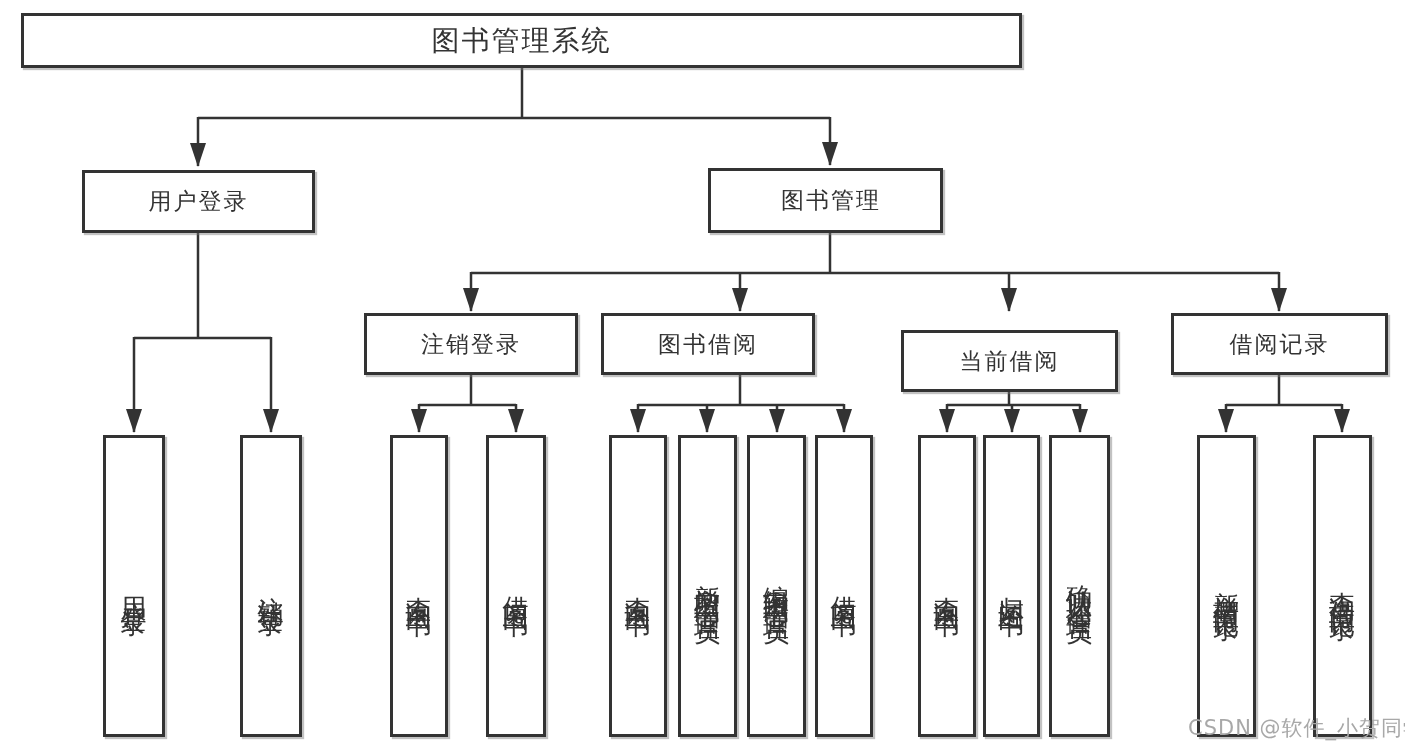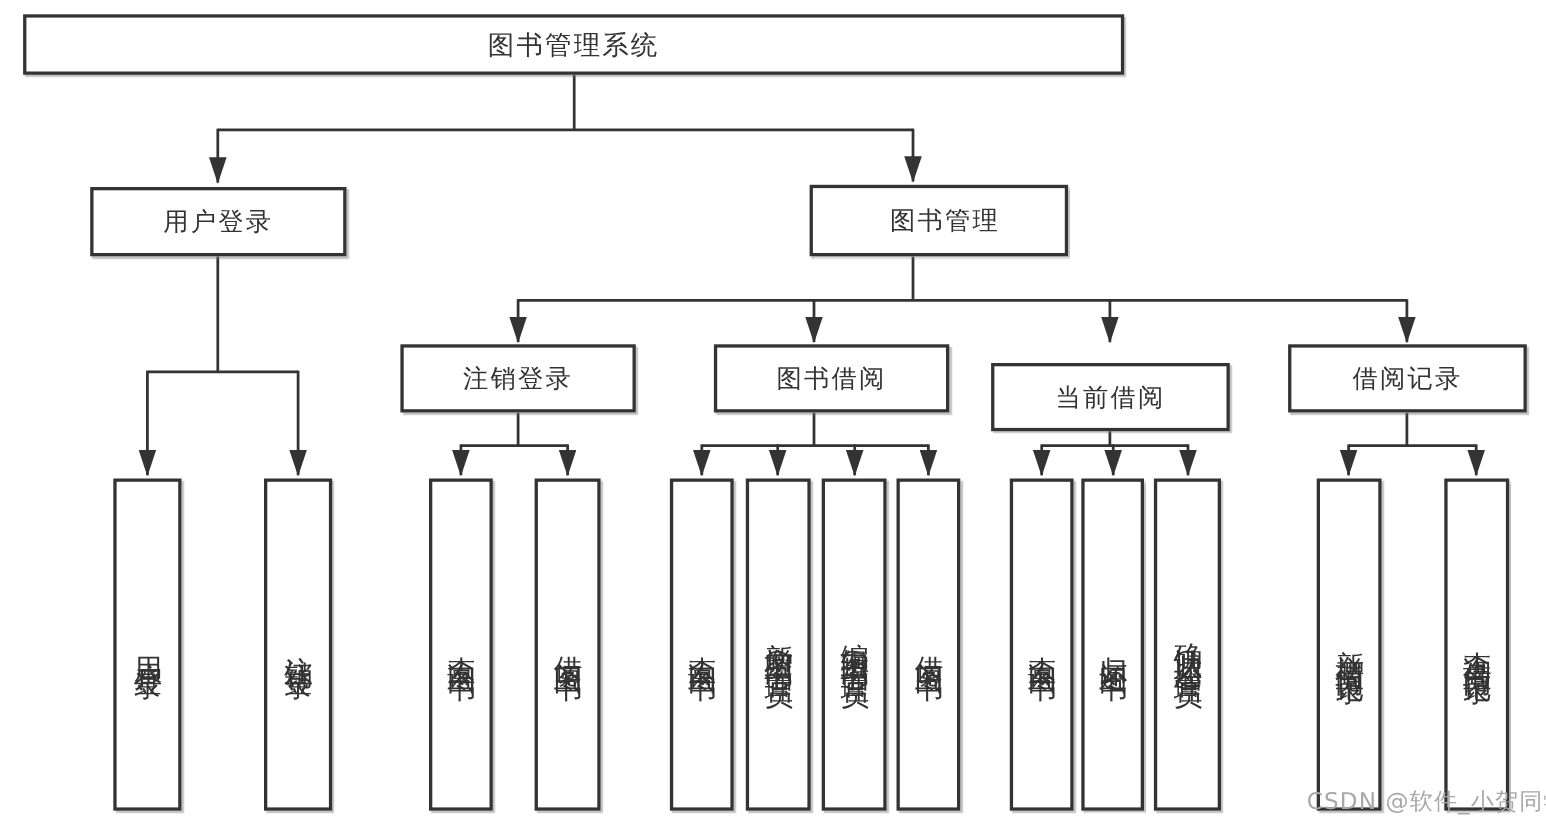--- a/index.html
+++ b/index.html
@@ -36,21 +36,21 @@
     z-index: 2;
     color: #333333;
   }
   .h-box .label {
     font-size: 23px;
     letter-spacing: 2px;
     color: #333333;
     white-space: nowrap;
   }
   .root-box .label {
-    font-size: 24px;
+    font-size: 28px;
   }
   .v-box { top: 435px; height: 302px; }
   .v-box .label {
     writing-mode: vertical-rl;
     text-orientation: mixed;
     font-size: 26px;
     letter-spacing: 5px;
     color: #333333;
     line-height: 1;
   }
@@ -120,28 +120,28 @@
     </g>
   </svg>
 
   <div class="box h-box root-box" style="left:21px; top:13px; width:1001px; height:55px;">
     <span class="label">图书管理系统</span>
   </div>
 
   <div class="box h-box" style="left:82px; top:170px; width:233px; height:63px;">
     <span class="label">用户登录</span>
   </div>
-  <div class="box h-box" style="left:736px; top:168px; width:235px; height:65px;padding-left:11px;">
+  <div class="box h-box" style="left:708px; top:168px; width:235px; height:65px;padding-left:11px;">
     <span class="label">图书管理</span>
   </div>
 
   <div class="box h-box" style="left:364px; top:313px; width:214px; height:62px;">
     <span class="label">注销登录</span>
   </div>
-  <div class="box h-box" style="left:649px; top:313px; width:214px; height:62px;">
+  <div class="box h-box" style="left:601px; top:313px; width:214px; height:62px;">
     <span class="label">图书借阅</span>
   </div>
   <div class="box h-box" style="left:901px; top:330px; width:217px; height:62px;">
     <span class="label">当前借阅</span>
   </div>
   <div class="box h-box" style="left:1171px; top:313px; width:217px; height:62px;">
     <span class="label">借阅记录</span>
   </div>
 
   <div class="box v-box" style="left:103px; width:62px;">

